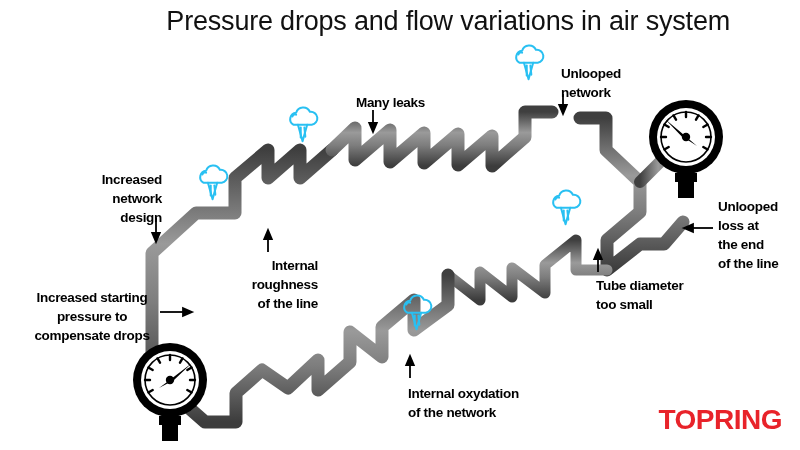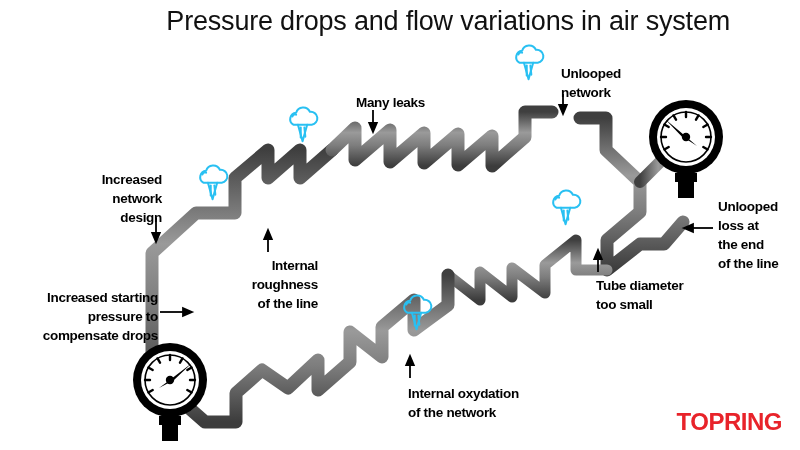--- a/index.html
+++ b/index.html
@@ -23,21 +23,21 @@
     font-family:"Liberation Sans", sans-serif;
     font-size:13.5px;line-height:19px;letter-spacing:-0.3px;
     white-space:pre-line;
   }
   .lbl.r{text-align:right;}
   .lbl.c{text-align:right;}
   .lbl.l{text-align:left;}
 
   #logo{
     position:absolute;right:18px;bottom:14px;
-    color:#e8232a;font-weight:bold;font-size:24px;letter-spacing:-0.5px;
+    color:#e8232a;font-weight:bold;font-size:28px;letter-spacing:-0.5px;
     font-family:"Liberation Sans", sans-serif;
   }
 </style>
 </head>
 <body>
 
 <div id="stage">
 
   <div id="title">Pressure drops and flow variations in air system</div>
 
@@ -205,21 +205,21 @@
         <line x1="410" y1="378" x2="410" y2="362"></line>
         <path d="M 410,356 L 406.2,365 L 413.8,365 z"></path>
       </g>
     </g>
   </svg>
 
   <div class="lbl r" style="left:62px;top:170px;width:100px;">Increased
 network
 design</div>
 
-  <div class="lbl r" style="left:10px;top:288px;width:148px;">Increased starting
+  <div class="lbl r" style="left:18px;top:288px;width:148px;text-align:center;">Increased starting
 pressure to
 compensate drops</div>
 
   <div class="lbl c" style="left:218px;top:256px;width:100px;">Internal
 roughness
 of the line</div>
 
   <div class="lbl c" style="left:321px;top:93px;width:104px;">Many leaks</div>
 
   <div class="lbl l" style="left:561px;top:64px;width:90px;">Unlooped

